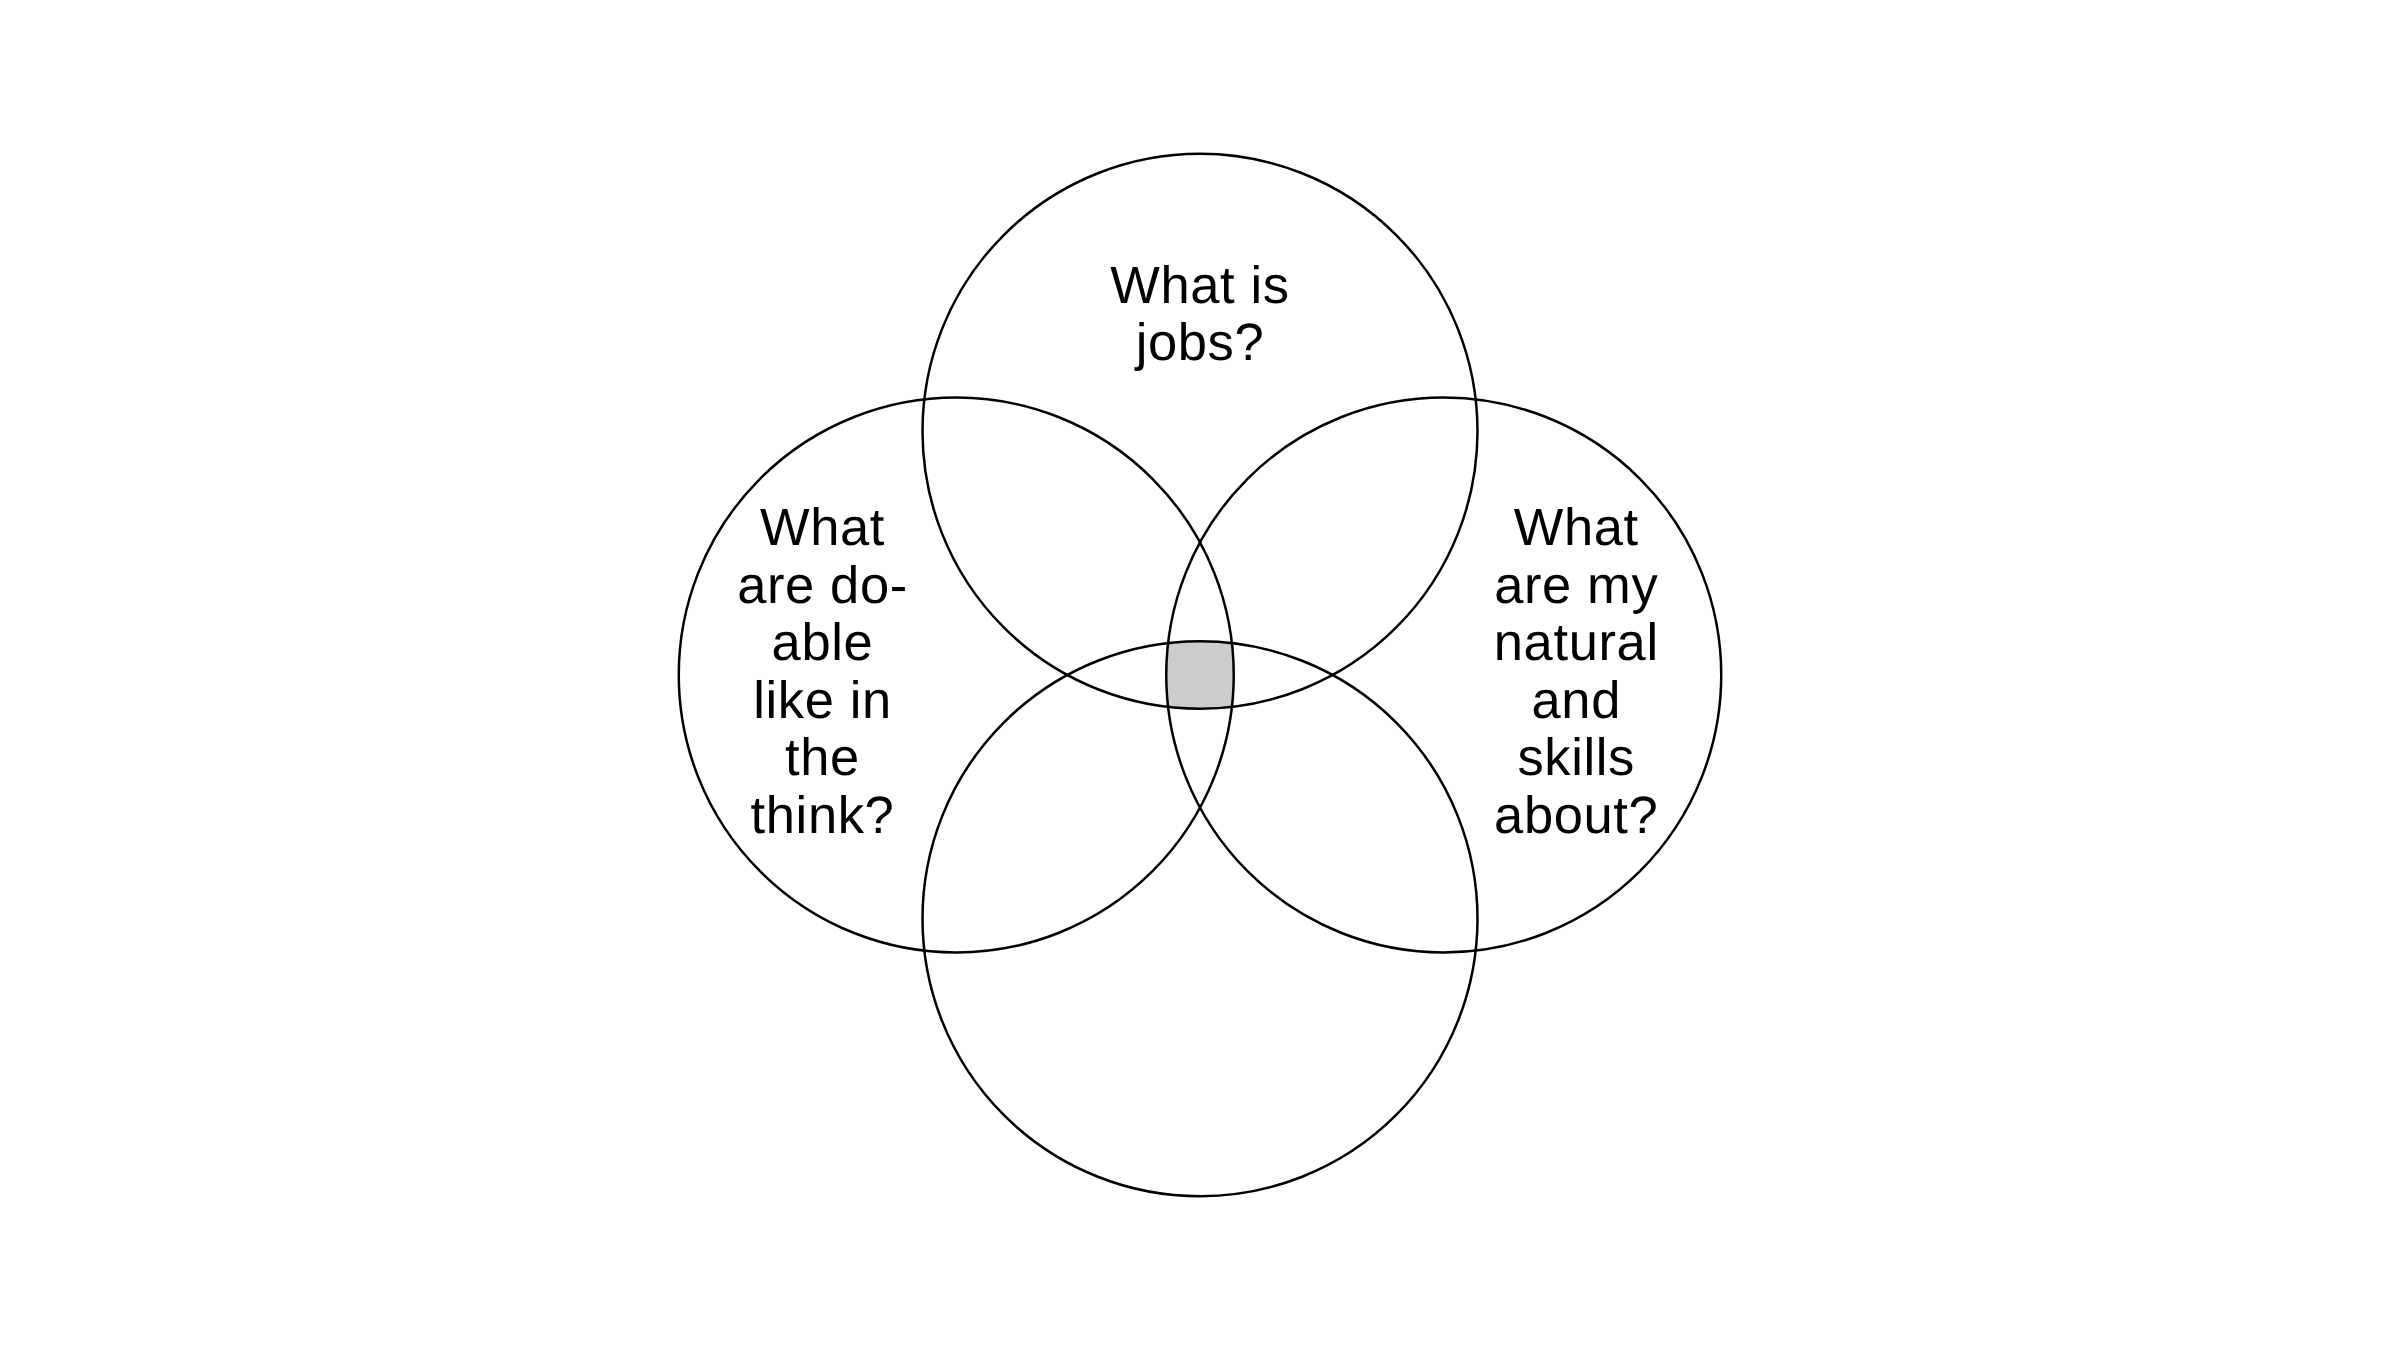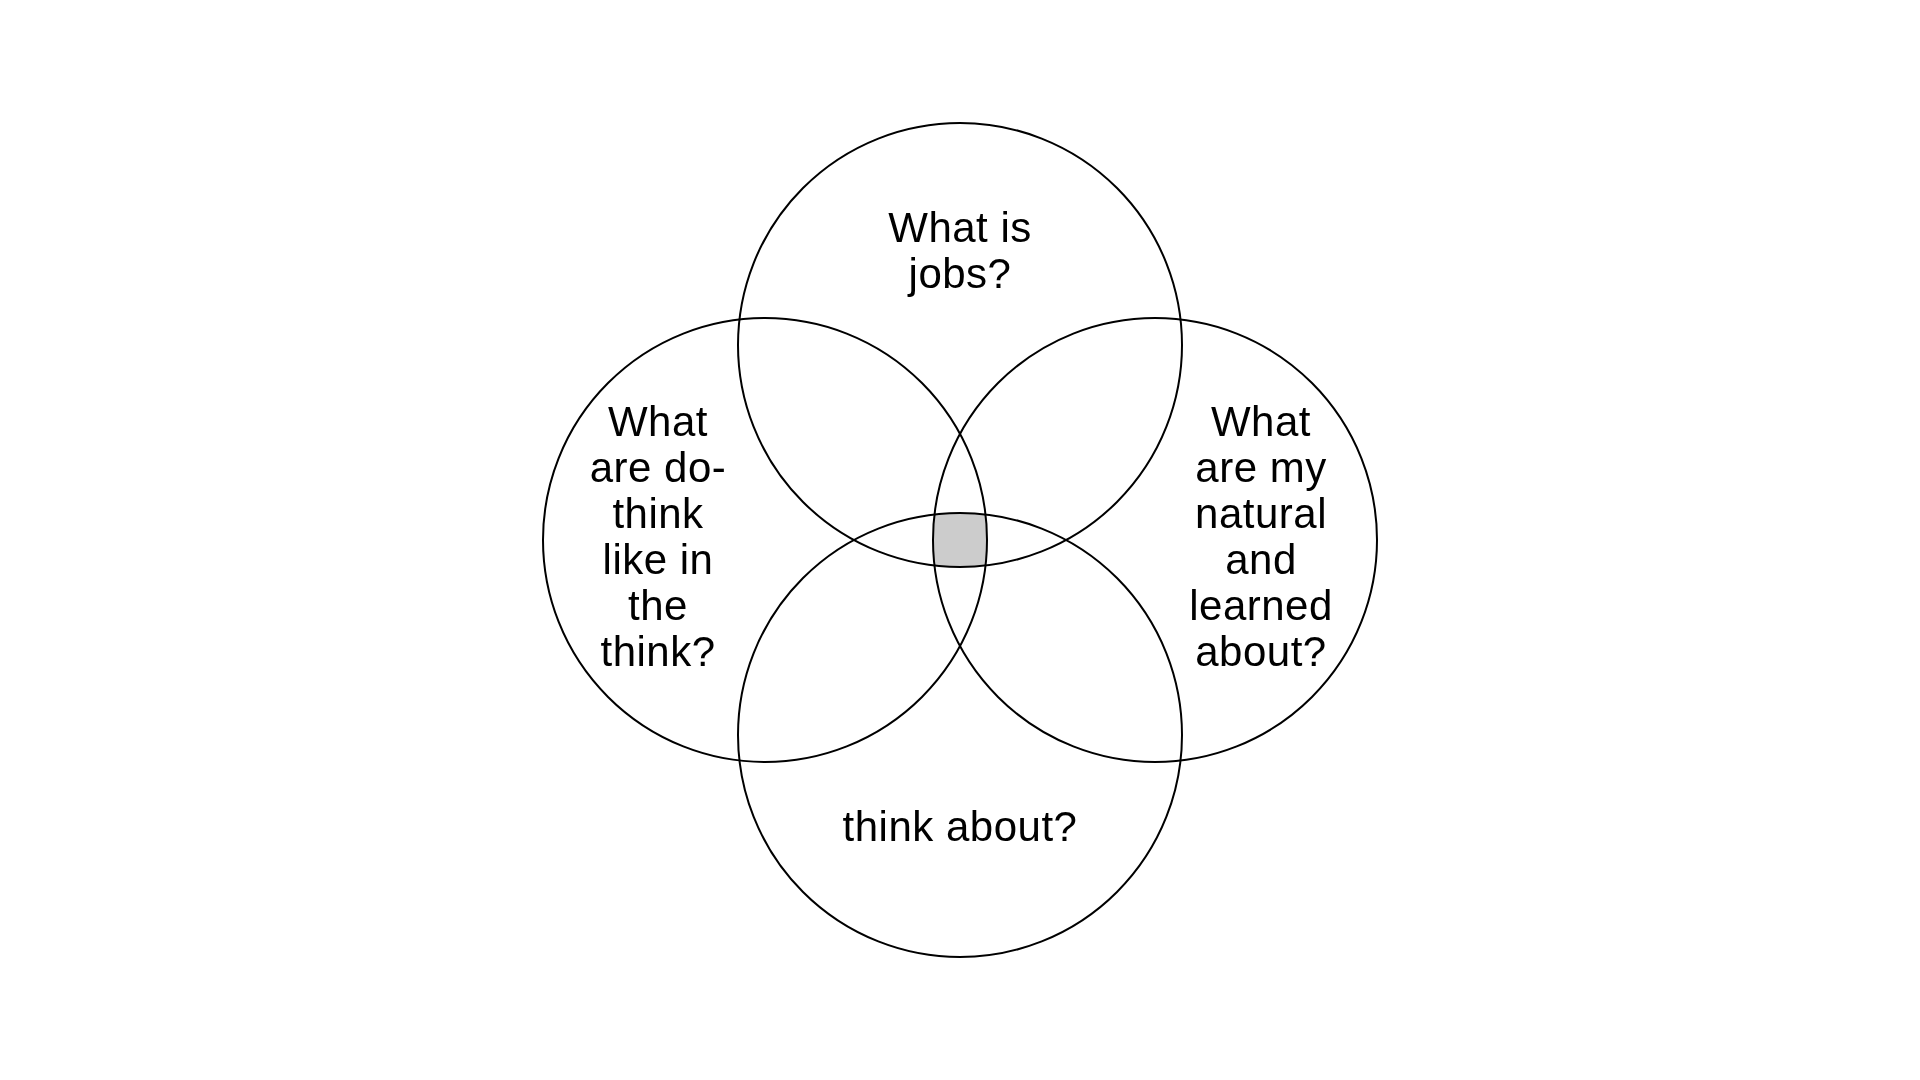--- a/index.html
+++ b/index.html
@@ -57,32 +57,31 @@
   </svg>
 
   <div class="question q-top">
     <div>What is</div>
     <div>jobs?</div>
   </div>
 
   <div class="question q-left">
     <div>What</div>
     <div>are do-</div>
-    <div>think</div>
+    <div>able</div>
     <div>like in</div>
     <div>the</div>
     <div>think?</div>
   </div>
 
   <div class="question q-right">
     <div>What</div>
     <div>are my</div>
     <div>natural</div>
     <div>and</div>
-    <div>learned</div>
+    <div>skills</div>
     <div>about?</div>
   </div>
 
   <div class="question q-bottom">
-    <div>think about?</div>
   </div>
 
 </div>
 
 </body></html>

